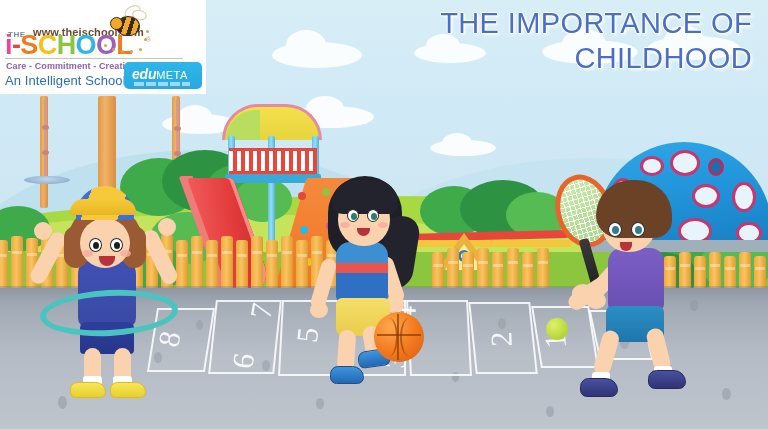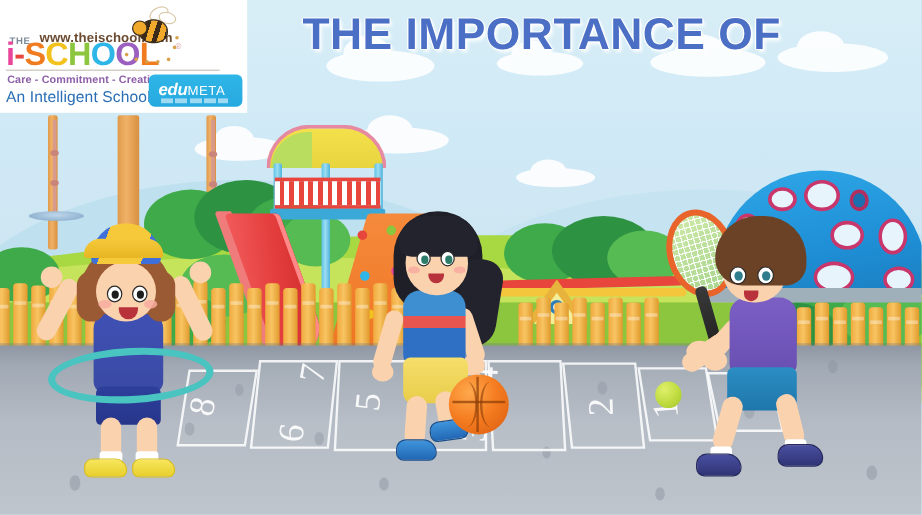--- a/index.html
+++ b/index.html
@@ -279,22 +279,22 @@
   }
   .tennis-ball {
     position:absolute; left:546px; top:318px; width:22px; height:22px;
     border-radius:50%;
     background:radial-gradient(circle at 35% 30%,#dff06a,#bcd93c 60%,#a3c42c 100%);
   }
 
   
   .title {
     position:absolute; left:252px; top:6px; width:500px;
-    text-align:left; line-height:1.22;
-    font-size:37px; font-weight:bold; letter-spacing:.4px;
+    text-align:right; line-height:1.22;
+    font-size:29px; font-weight:normal; letter-spacing:.4px;
     color:#4a6fc4;
     text-shadow:0 1px 0 #fff, 1px 0 0 #fff, 0 -1px 0 #fff, -1px 0 0 #fff, 2px 2px 3px rgba(255,255,255,.9);
   }
   .title-line { display:block; }
 
   
   .logo-card {
     position:absolute; left:0; top:0; width:206px; height:94px;
     background:#ffffff;
   }
@@ -629,20 +629,21 @@
     <div class="eye" style="left:631px;top:222px;width:14px;height:15px;"></div>
     <div class="pupil" style="left:612px;top:226px;width:7px;height:8px;background:#2f7d8c;"></div>
     <div class="pupil" style="left:635px;top:226px;width:7px;height:8px;background:#2f7d8c;"></div>
     <div class="mouth" style="left:620px;top:242px;width:12px;height:9px;"></div>
 
     <div class="tennis-ball"></div>
   </div>
 
   <div class="title">
     <span class="title-line">THE IMPORTANCE OF</span>
+    <span class="title-line">CHILDHOOD</span>
   </div>
 
   <div class="logo-card">
     <div class="logo-the">THE</div>
     <div class="logo-url">www.theischool.com</div>
     <div class="logo-word" id="brand-word"><span style="color: rgb(232, 69, 155);">i</span><span style="color: rgb(232, 69, 60);">-</span><span style="color: rgb(240, 124, 31);">S</span><span style="color: rgb(242, 194, 30);">C</span><span style="color: rgb(140, 198, 63);">H</span><span style="color: rgb(47, 182, 232);">O</span><span style="color: rgb(155, 95, 192);">O</span><span style="color: rgb(240, 124, 31);">L</span></div>
     <div class="logo-reg">®</div>
     <div class="logo-divider"></div>
     <div class="logo-tag">Care - Commitment - Creativity</div>
     <div class="logo-sub">An Intelligent School by</div>

